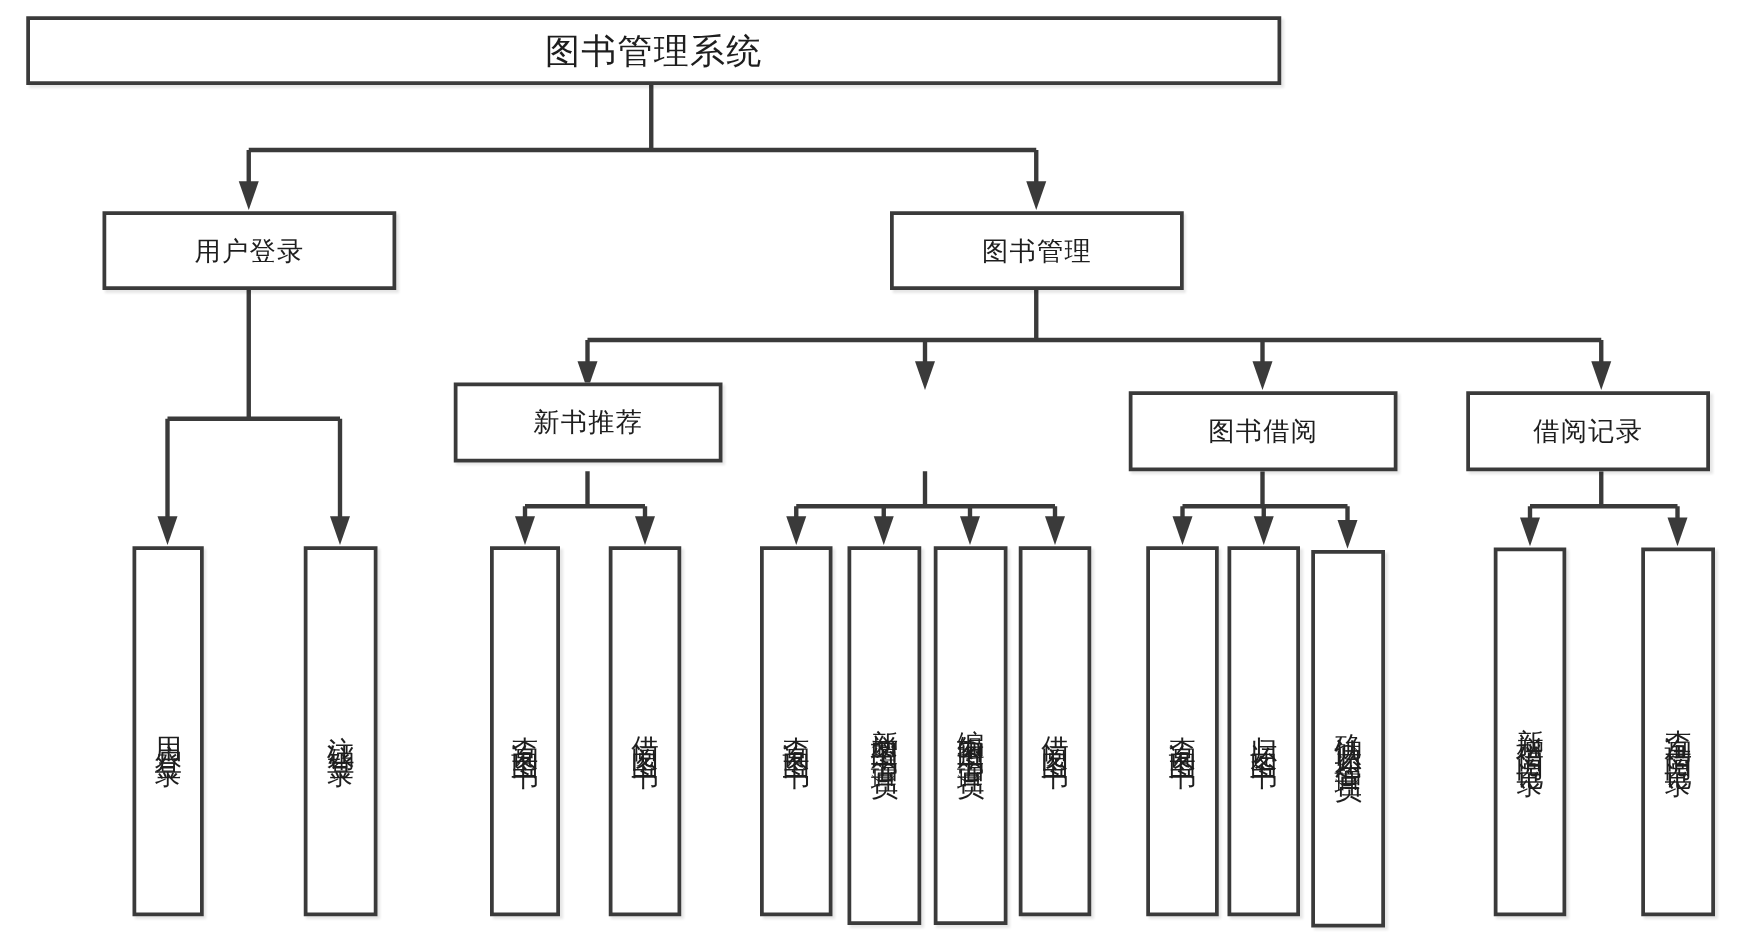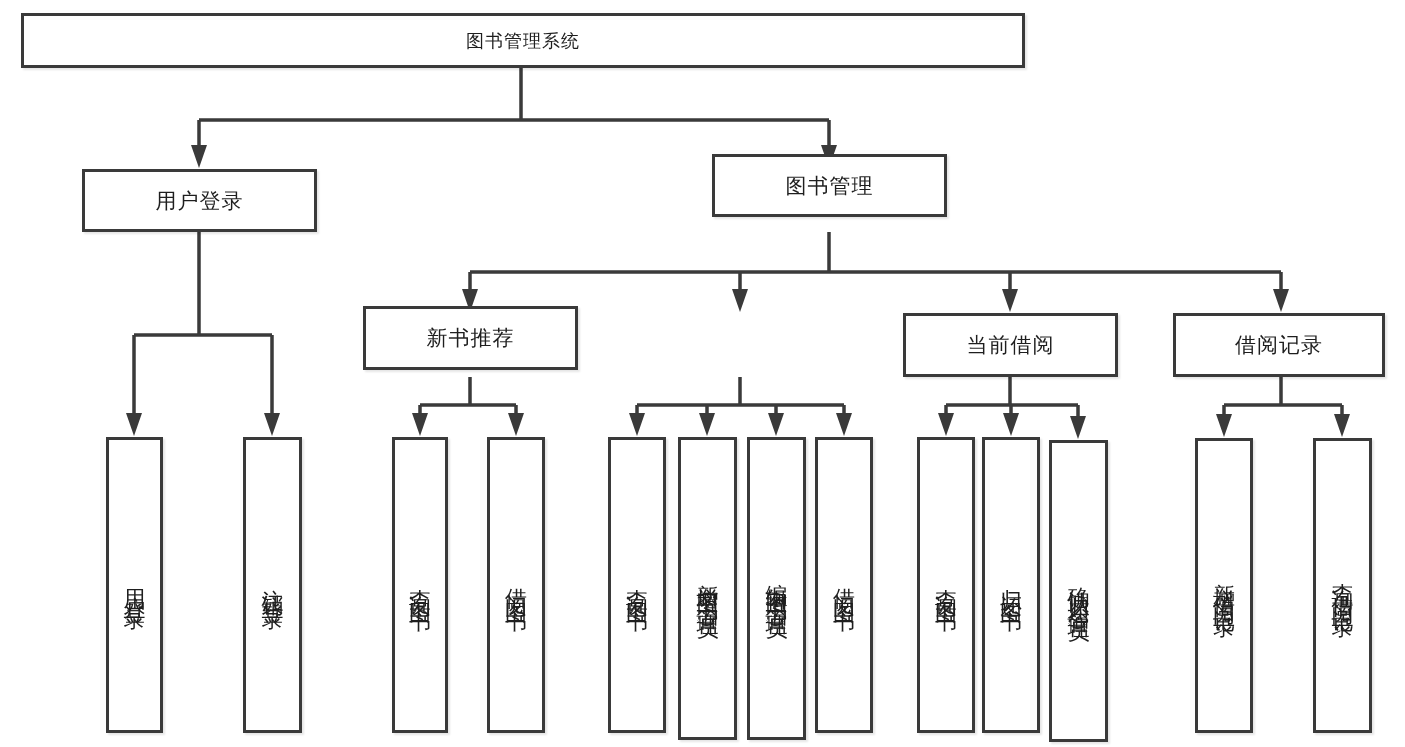--- a/index.html
+++ b/index.html
@@ -38,21 +38,21 @@
     background: #ffffff;
     border: 3px solid var(--line-color);
     color: var(--text-color);
     display: flex;
     align-items: center;
     justify-content: center;
     z-index: 2;
     box-shadow: 2px 2px 2px rgba(0,0,0,0.10);
   }
   .box-h { font-size: 21px; letter-spacing: 1px; }
-  .box-h.root { font-size: 18px; }
+  .box-h.root { font-size: 28px; }
   .box-v {
     writing-mode: vertical-rl;
     text-orientation: mixed;
     font-size: 22px;
     letter-spacing: 7px;
     line-height: 1;
   }
   .watermark {
     position: absolute;
     right: 8px;
@@ -102,25 +102,25 @@
     <polygon class="arrow" points="1070,416 1086,416 1078,439"></polygon>
 
     <path d="M1281 377 V405 M1224 405 H1342 M1224 405 V415 M1342 405 V415"></path>
     <polygon class="arrow" points="1216,414 1232,414 1224,437"></polygon>
     <polygon class="arrow" points="1334,414 1350,414 1342,437"></polygon>
   </svg>
 
   <div class="box-h root" style="left:21px; top:13px; width:1004px; height:55px;">图书管理系统</div>
 
   <div class="box-h" style="left:82px; top:169px; width:235px; height:63px;">用户登录</div>
-  <div class="box-h" style="left:712px; top:154px; width:235px; height:63px;">图书管理</div>
+  <div class="box-h" style="left:712px; top:169px; width:235px; height:63px;">图书管理</div>
 
   <div class="box-h" style="left:363px; top:306px; width:215px; height:64px;">新书推荐</div>
-  <div class="box-h" style="left:903px; top:313px; width:215px; height:64px;">当前借阅</div>
-  <div class="box-h" style="left:1173px; top:313px; width:212px; height:64px;">借阅记录</div>
+  <div class="box-h" style="left:903px; top:313px; width:215px; height:64px;">图书借阅</div>
+  <div class="box-h" style="left:1173px; top:313px; width:195px; height:64px;">借阅记录</div>
 
   <div class="box-v" style="left:106px; top:437px; width:57px; height:296px;">用户登录</div>
   <div class="box-v" style="left:243px; top:437px; width:59px; height:296px;">注销登录</div>
 
   <div class="box-v" style="left:392px; top:437px; width:56px; height:296px;">查询图书</div>
   <div class="box-v" style="left:487px; top:437px; width:58px; height:296px;">借阅图书</div>
 
   <div class="box-v" style="left:608px; top:437px; width:58px; height:296px;">查询图书</div>
   <div class="box-v" style="left:678px; top:437px; width:59px; height:303px; letter-spacing:5px;">新增图书（管理员）</div>
   <div class="box-v" style="left:747px; top:437px; width:59px; height:303px; letter-spacing:5px;">编辑图书（管理员）</div>

